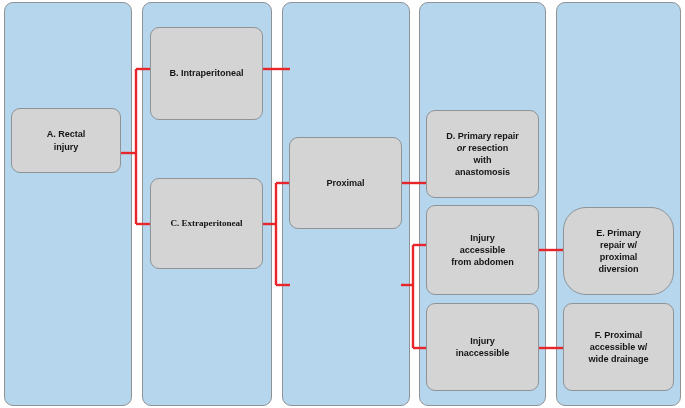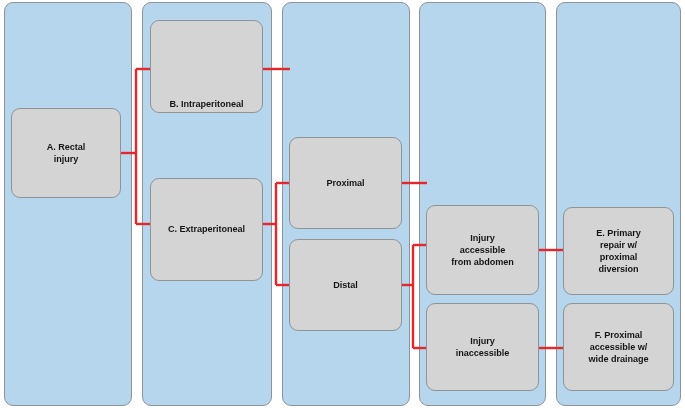--- a/index.html
+++ b/index.html
@@ -98,55 +98,55 @@
       </g>
       <g>
         <path d="M538 250 L564 250"></path>
       </g>
       <g>
         <path d="M538 348 L564 348"></path>
       </g>
     </g>
   </svg>
 
-  <div class="node-box" style="left:11px; top:108px; width:110px; height:90px;">
+  <div class="node-box" style="left:11px; top:108px; width:110px; height:65px;">
     <span class="node-label">A. Rectal
 injury</span>
   </div>
 
-  <div class="node-box" style="left:150px; top:20px; width:113px; height:93px;align-items:flex-end;">
+  <div class="node-box" style="left:150px; top:27px; width:113px; height:93px;">
     <span class="node-label">B. Intraperitoneal</span>
   </div>
 
-  <div class="node-box" style="left:150px; top:178px; width:113px; height:103px;">
+  <div class="node-box" style="left:150px; top:178px; width:113px; height:91px;font-family:Liberation Serif, serif;">
     <span class="node-label">C. Extraperitoneal</span>
   </div>
 
 
   <div class="node-box" style="left:289px; top:137px; width:113px; height:92px;">
     <span class="node-label">Proximal</span>
   </div>
 
-  <div class="node-box" style="left:289px; top:239px; width:113px; height:92px;">
-    <span class="node-label">Distal</span>
+
+  <div class="node-box" style="left:426px; top:110px; width:113px; height:88px;">
+    <span class="node-label">D. Primary repair<br><em>or</em> resection<br>with<br>anastomosis</span>
   </div>
-
 
   <div class="node-box" style="left:426px; top:205px; width:113px; height:90px;">
     <span class="node-label">Injury
 accessible
 from abdomen</span>
   </div>
 
   <div class="node-box" style="left:426px; top:303px; width:113px; height:88px;">
     <span class="node-label">Injury
 inaccessible</span>
   </div>
 
-  <div class="node-box" style="left:563px; top:207px; width:111px; height:88px;">
+  <div class="node-box" style="left:563px; top:207px; width:111px; height:88px;border-radius:23px;">
     <span class="node-label">E. Primary
 repair w/
 proximal
 diversion</span>
   </div>
 
   <div class="node-box" style="left:563px; top:303px; width:111px; height:88px;">
     <span class="node-label">F. Proximal
 accessible w/
 wide drainage</span>

